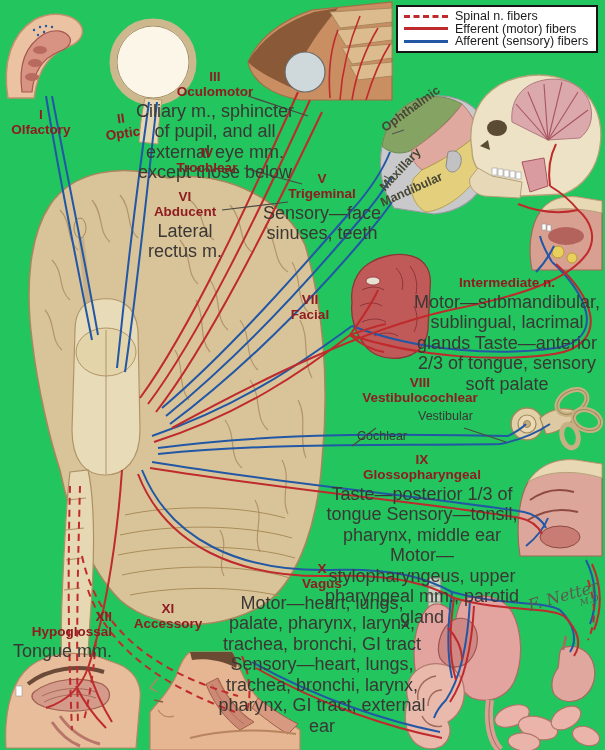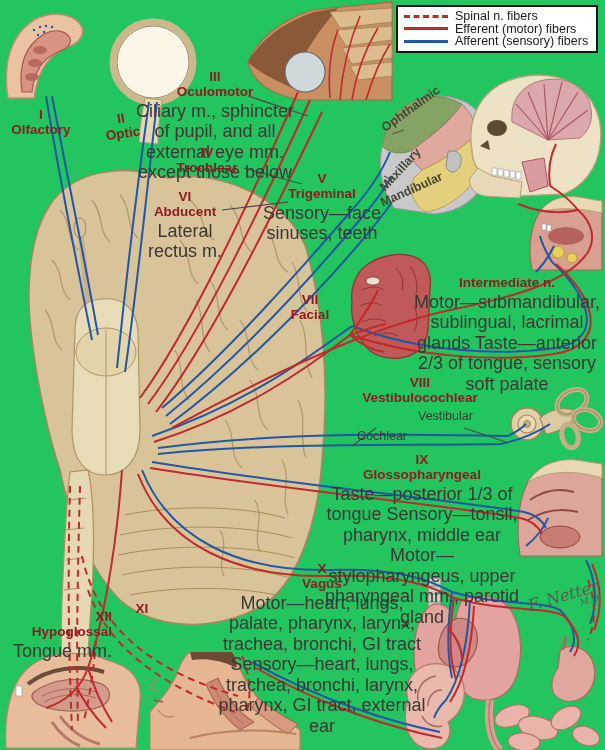--- a/index.html
+++ b/index.html
@@ -437,22 +437,23 @@
     <div class="nname">Glossopharyngeal</div>
     <div class="ndesc">Taste—posterior 1/3 of tongue Sensory—tonsil, pharynx, middle ear Motor—stylopharyngeus, upper pharyngeal mm., parotid gland</div>
   </div>
 
   <div class="nerve-label" style="left:217px;top:562px;width:210px;">
     <div class="numeral">X</div>
     <div class="nname">Vagus</div>
     <div class="ndesc">Motor—heart, lungs, palate, pharynx, larynx, trachea, bronchi, GI tract Sensory—heart, lungs, trachea, bronchi, larynx, pharynx, GI tract, external ear</div>
   </div>
 
-  <div class="nerve-label" style="left:80px;top:602px;width:124px;">
+  <div class="nerve-label" style="left:106px;top:602px;width:124px;">
     <div class="numeral">XI</div>
+    <div class="nname">Accessory</div>
   </div>
 
   <div class="nerve-label" style="left:8px;top:610px;width:104px;text-align:right;">
     <div class="numeral">XII</div>
     <div class="nname">Hypoglossal</div>
     <div class="ndesc">Tongue mm.</div>
   </div>
 
   <div id="signature">
     <span class="sig-name">F. Netter</span>

